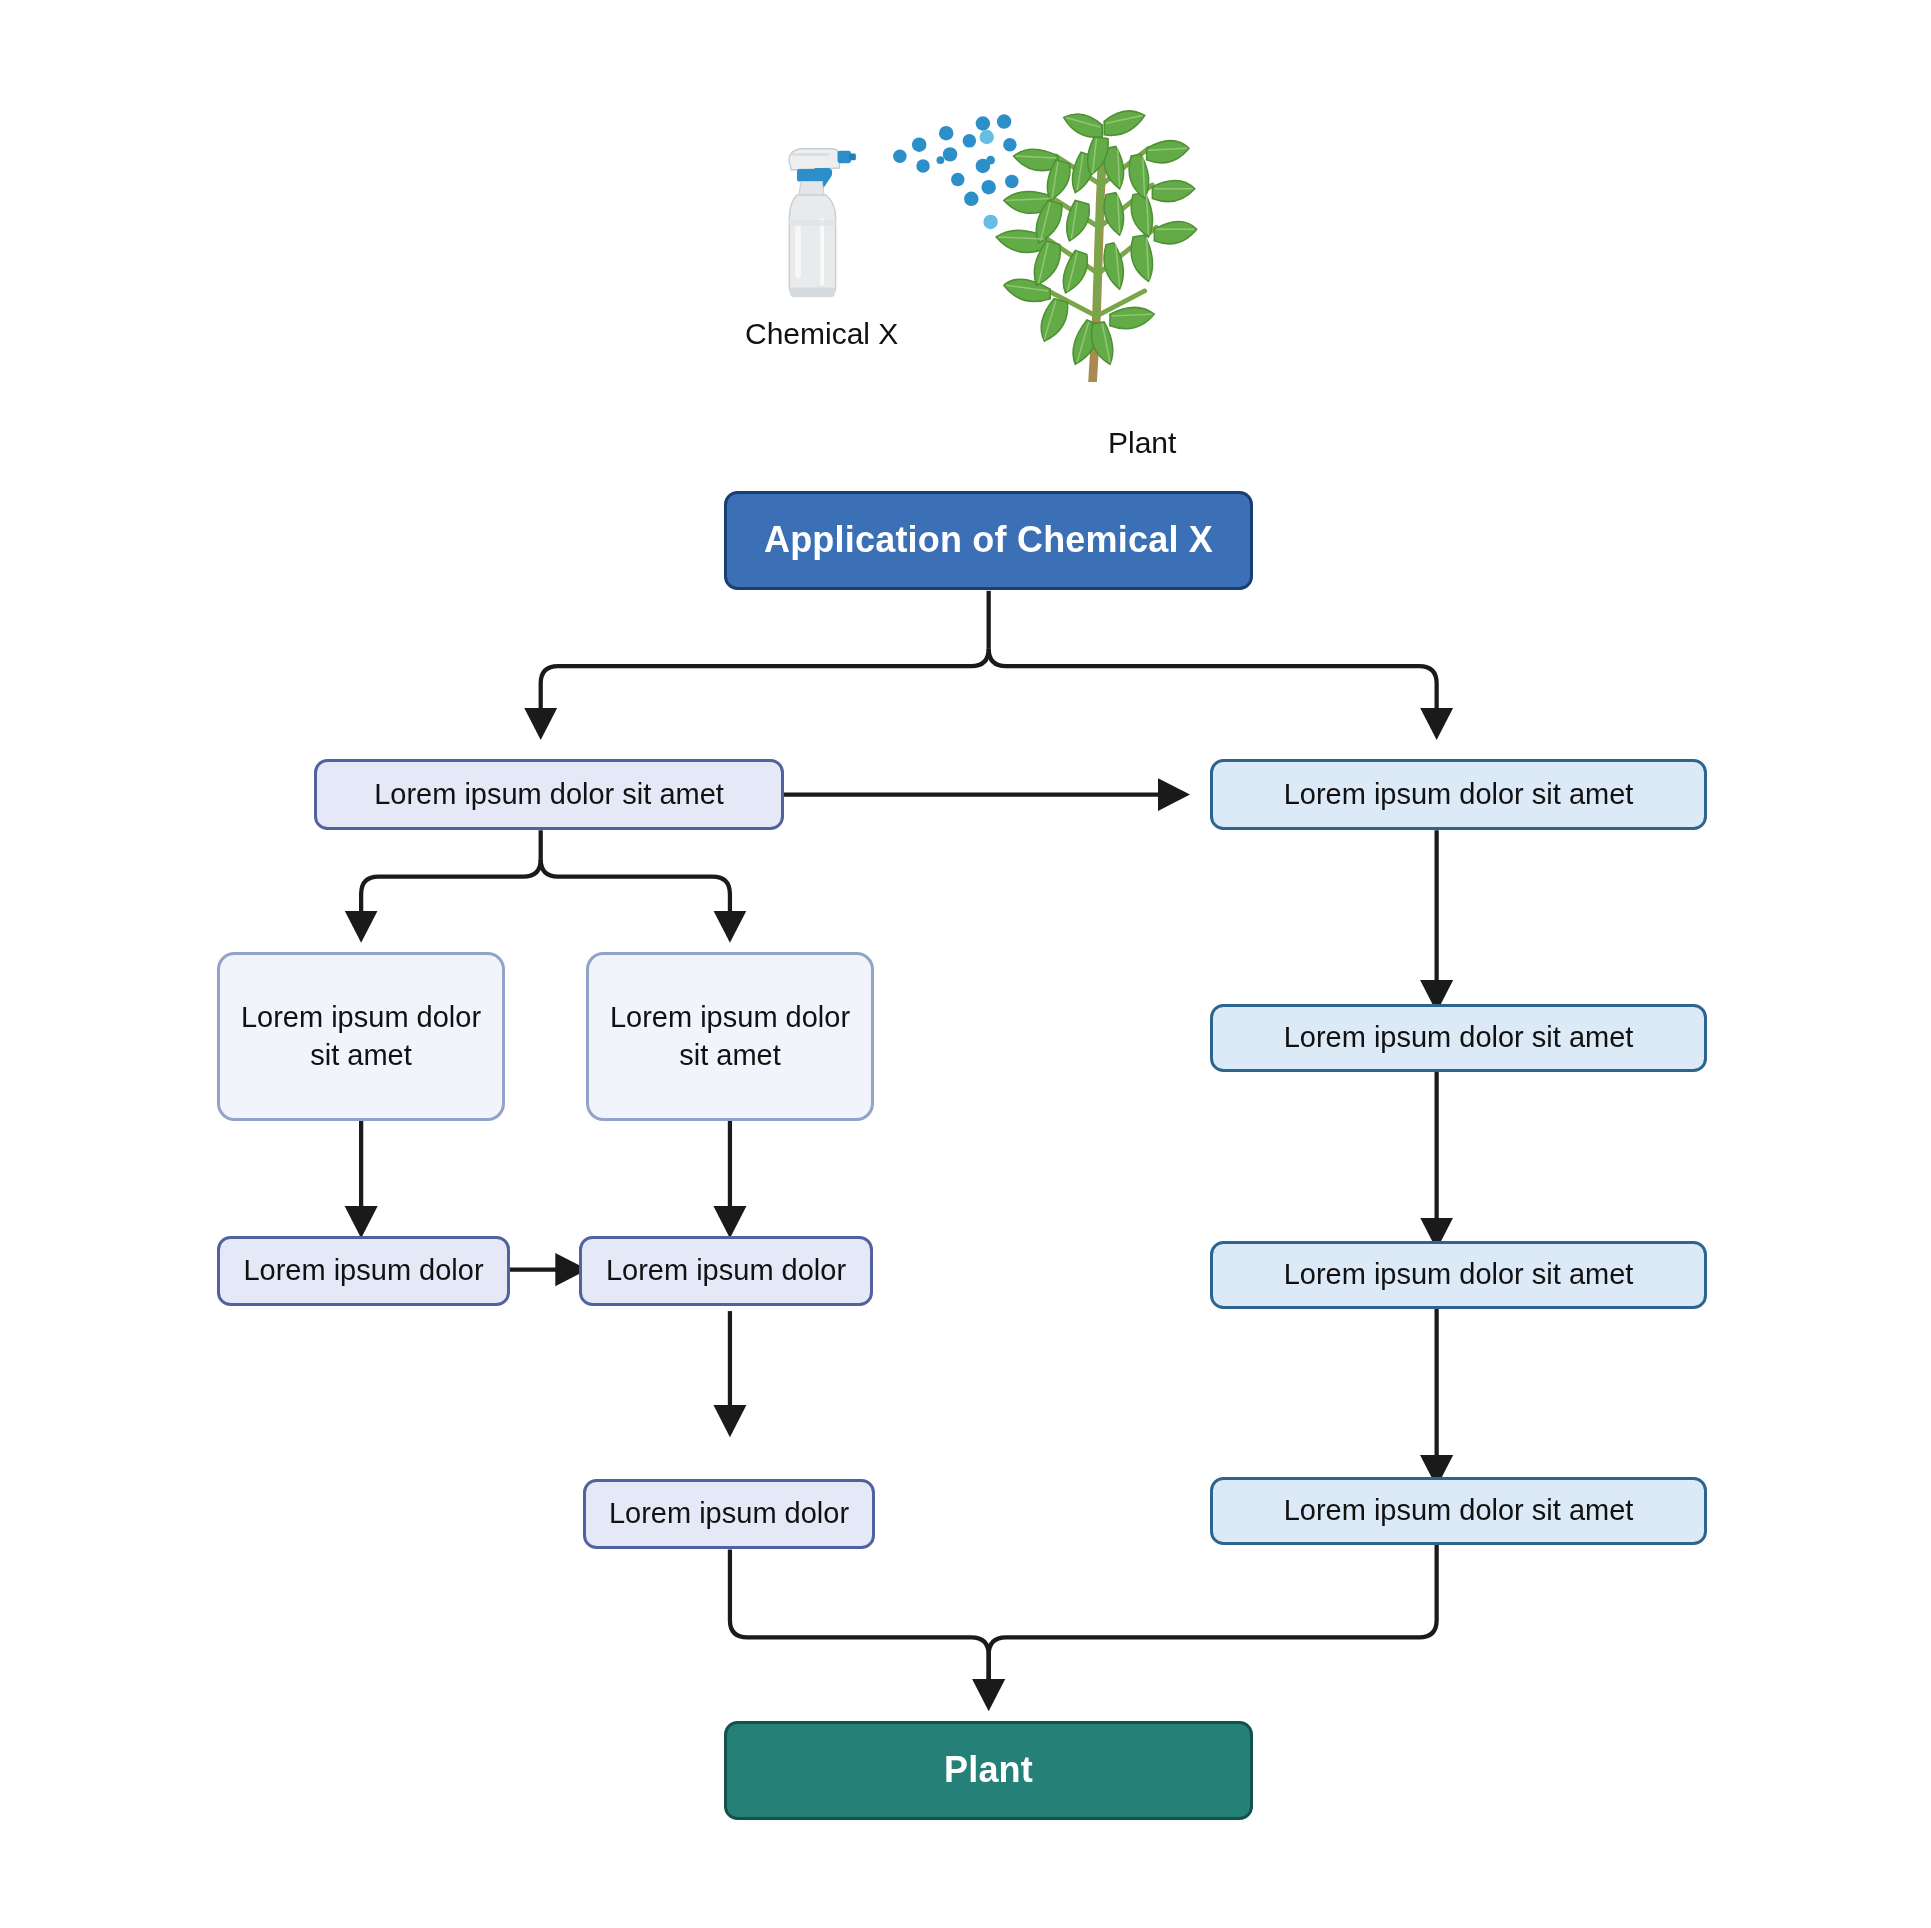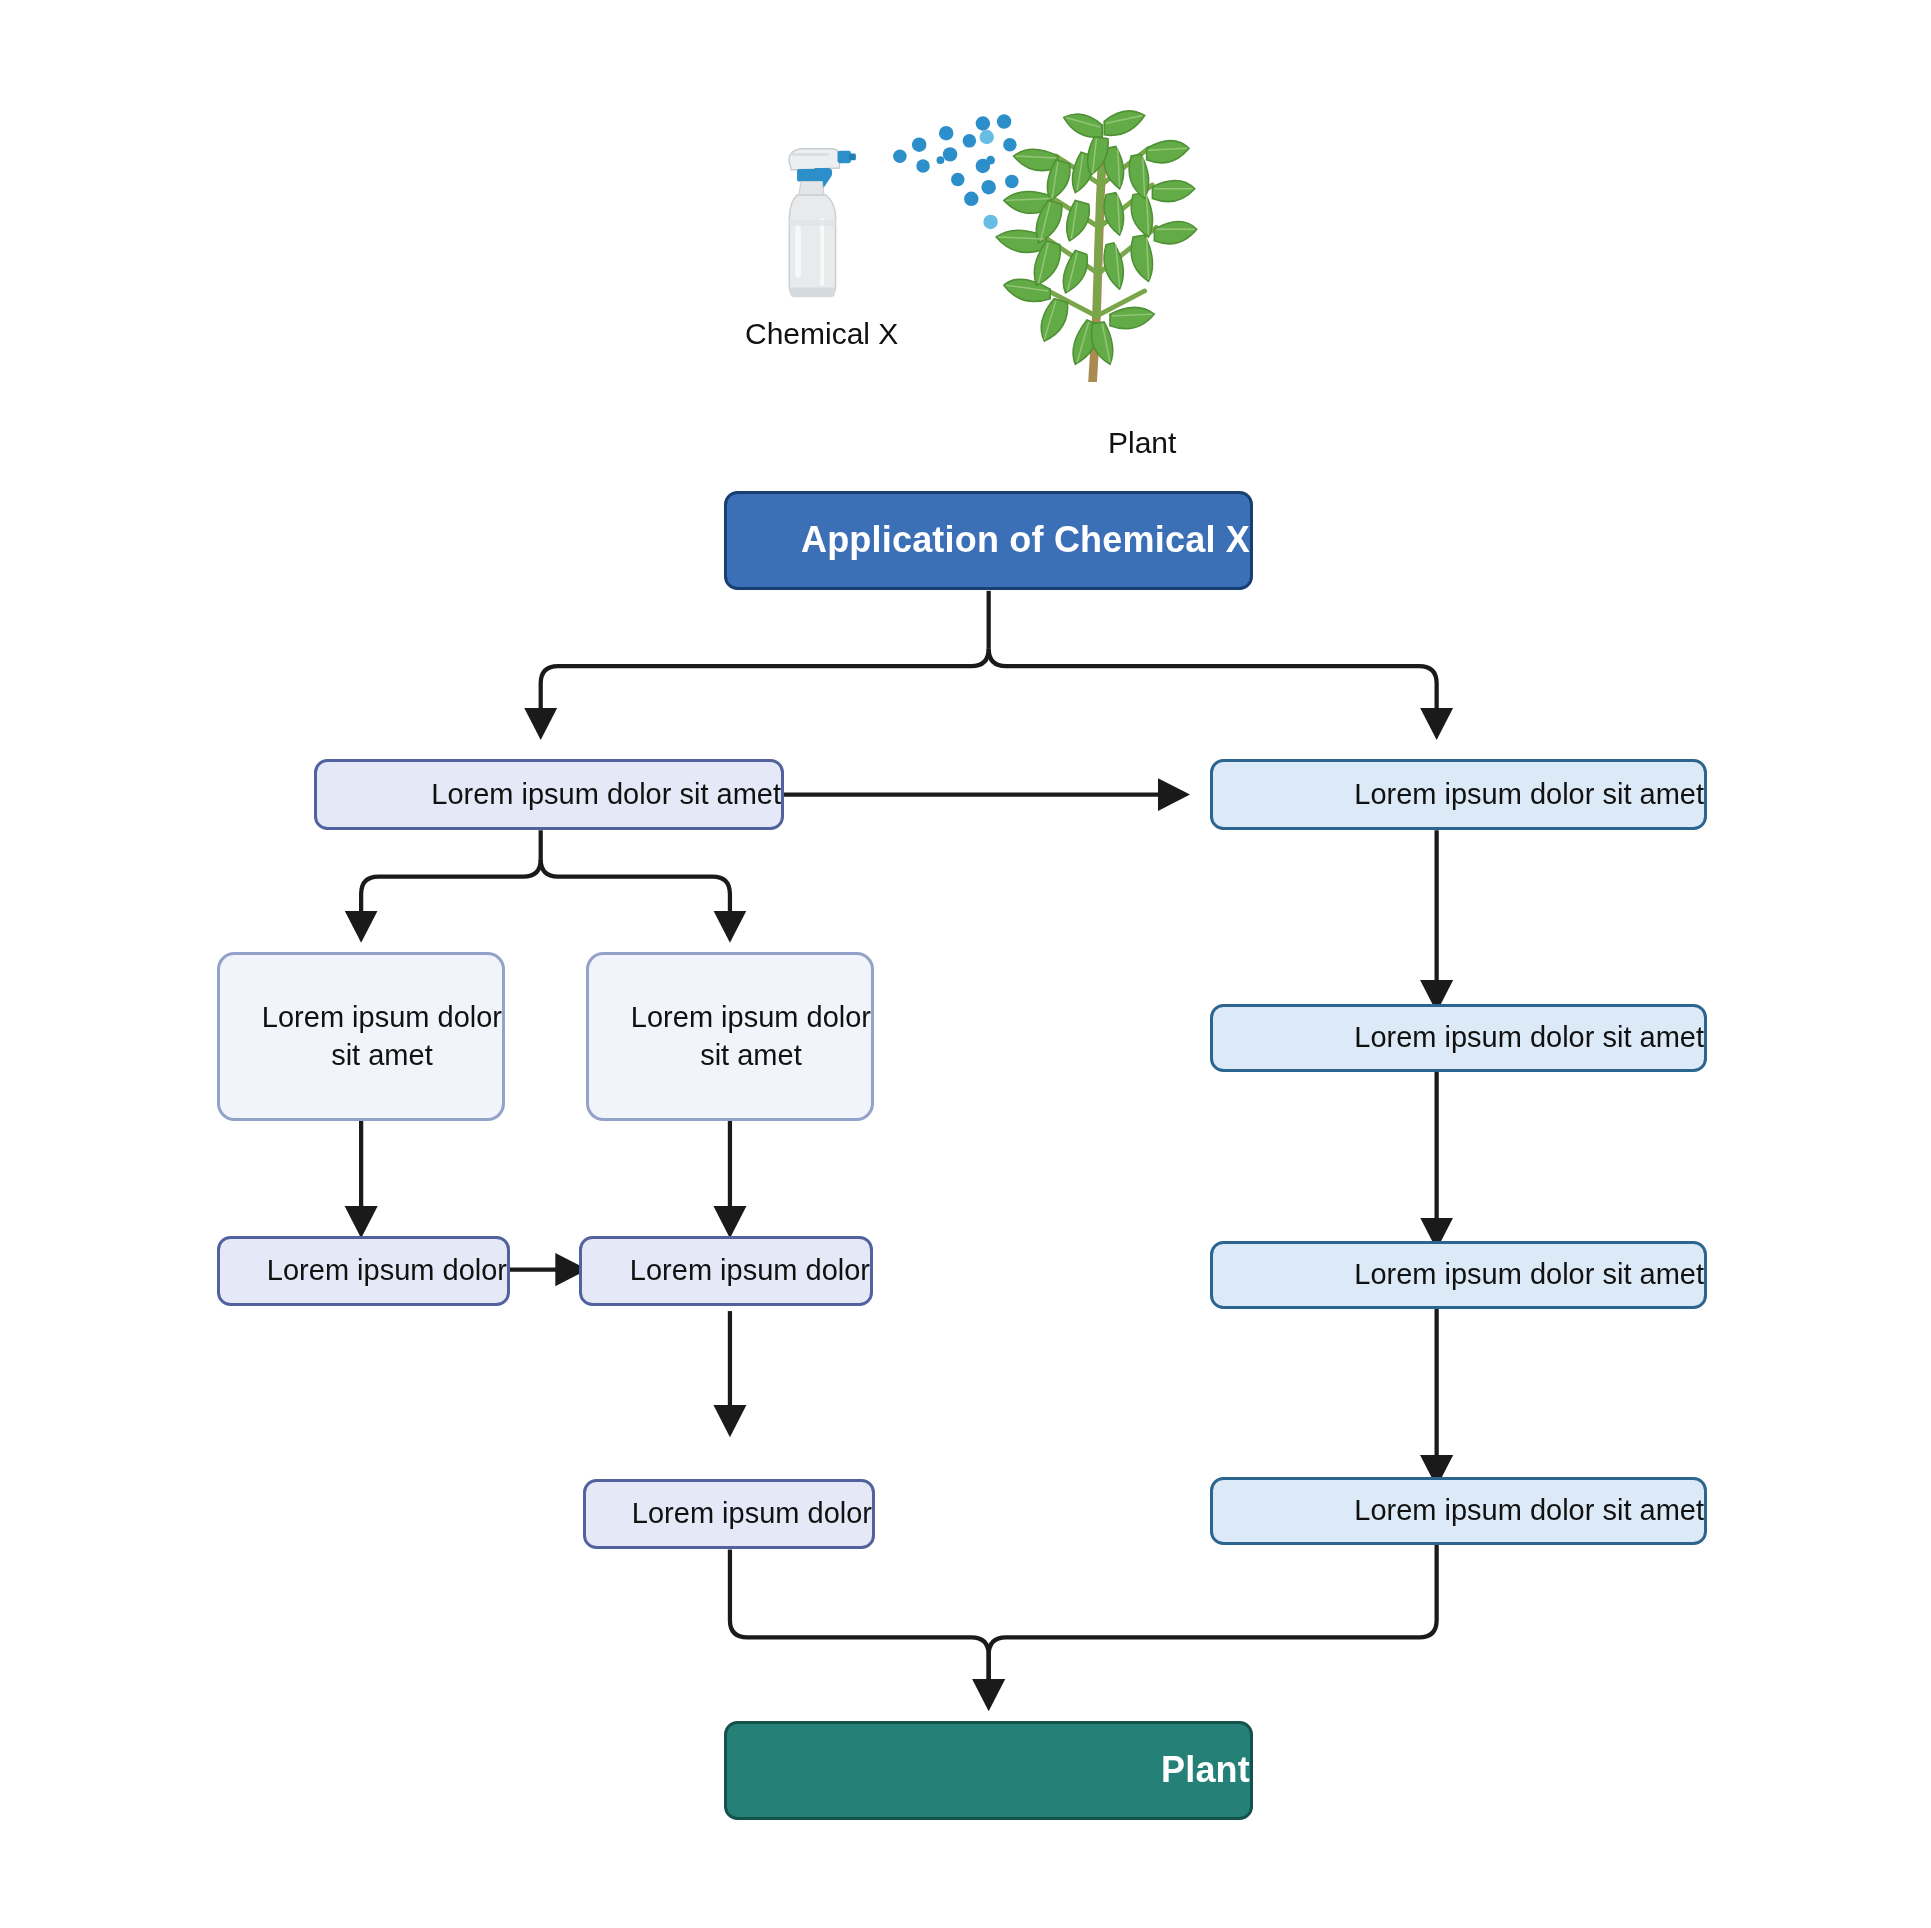--- a/index.html
+++ b/index.html
@@ -17,21 +17,21 @@
     inset: 0;
     width: 1931px;
     height: 1928px;
   }
   .abs { position: absolute; box-sizing: border-box; }
 
   
   .node {
     display: flex;
     align-items: center;
-    justify-content: flex-end;
+    justify-content: center;
     text-align: center;
     border-radius: 13.5px;
     line-height: 1.28;
     white-space: pre-line;
   }
 
   
   .node-header {
     background: #3b6fb6;
     border: 3.9px solid #173f72;

